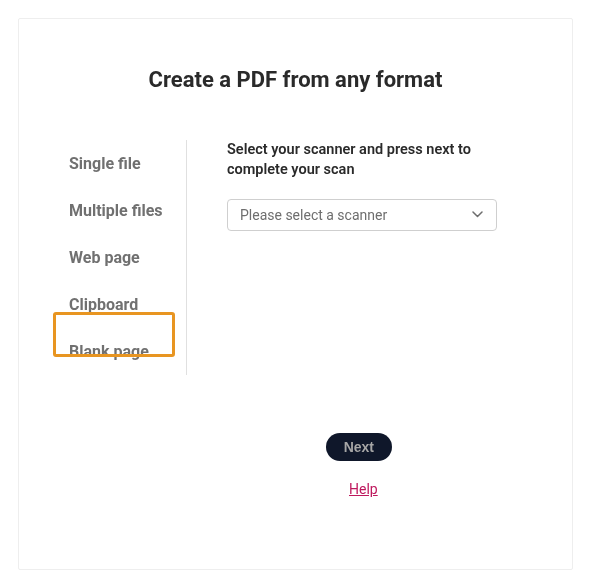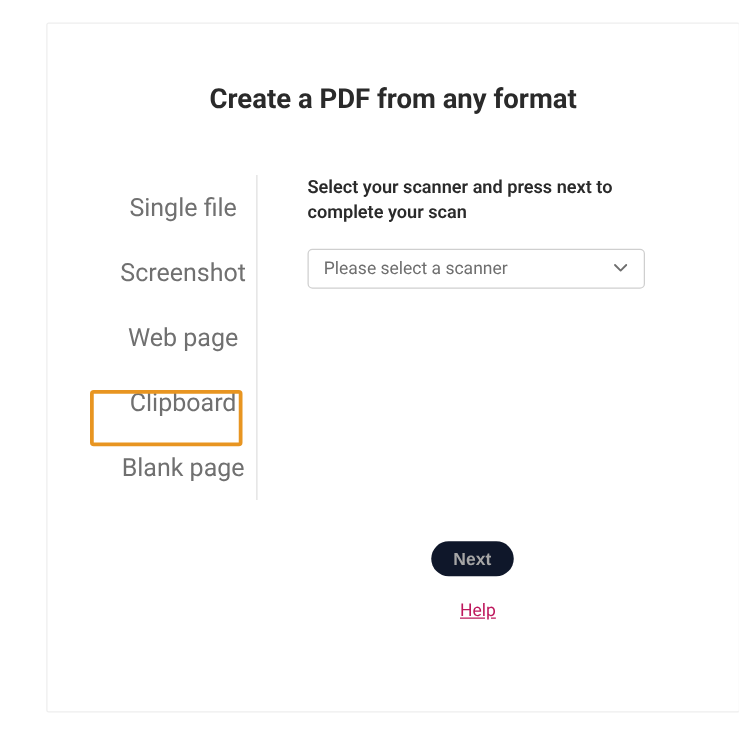--- a/index.html
+++ b/index.html
@@ -14,47 +14,45 @@
       height: 588px;
       padding: 18px;
     }
     .panel {
       border: 1px solid #eeeeee;
       border-radius: 2px;
       width: 100%;
       height: 100%;
       padding: 48px 28px 20px 28px;
       position: relative;
-      margin-left: 19px;
     }
     .title {
       text-align: center;
       font-size: 22px;
       font-weight: 700;
       color: #2a2a2a;
       margin-bottom: 48px;
     }
     .content {
       display: flex;
       gap: 0;
     }
     .sidebar {
       width: 140px;
       flex-shrink: 0;
       border-right: 1px solid #e0e0e0;
       padding-right: 0;
     }
     .sidebar-item {
-      font-size: 20px;
+      font-size: 16px;
       color: #707070;
       padding: 14px 0 14px 22px;
       cursor: pointer;
       position: relative;
-      font-weight: 400;
-      text-align: center;
+      font-weight: 700;
     }
     .sidebar-item.active {
       color: #1473e6;
     }
     .sidebar-item.active::after {
       content: '';
       position: absolute;
       right: -1px;
       top: 6px;
       bottom: 6px;
@@ -136,21 +134,21 @@
 
 <div class="panel">
   <h1 class="title">Create a PDF from any format</h1>
 
   <div class="content">
     <div class="sidebar">
       <div class="sidebar-item">
         <span>Single file</span>
       </div>
       <div class="sidebar-item">
-        <span>Screenshot</span>
+        <span>Multiple files</span>
       </div>
       <div class="sidebar-item">
         <span>Web page</span>
       </div>
       <div class="sidebar-item">
         <span>Clipboard</span>
       </div>
       <div class="sidebar-item">
         <span>Blank page</span>
       </div>

